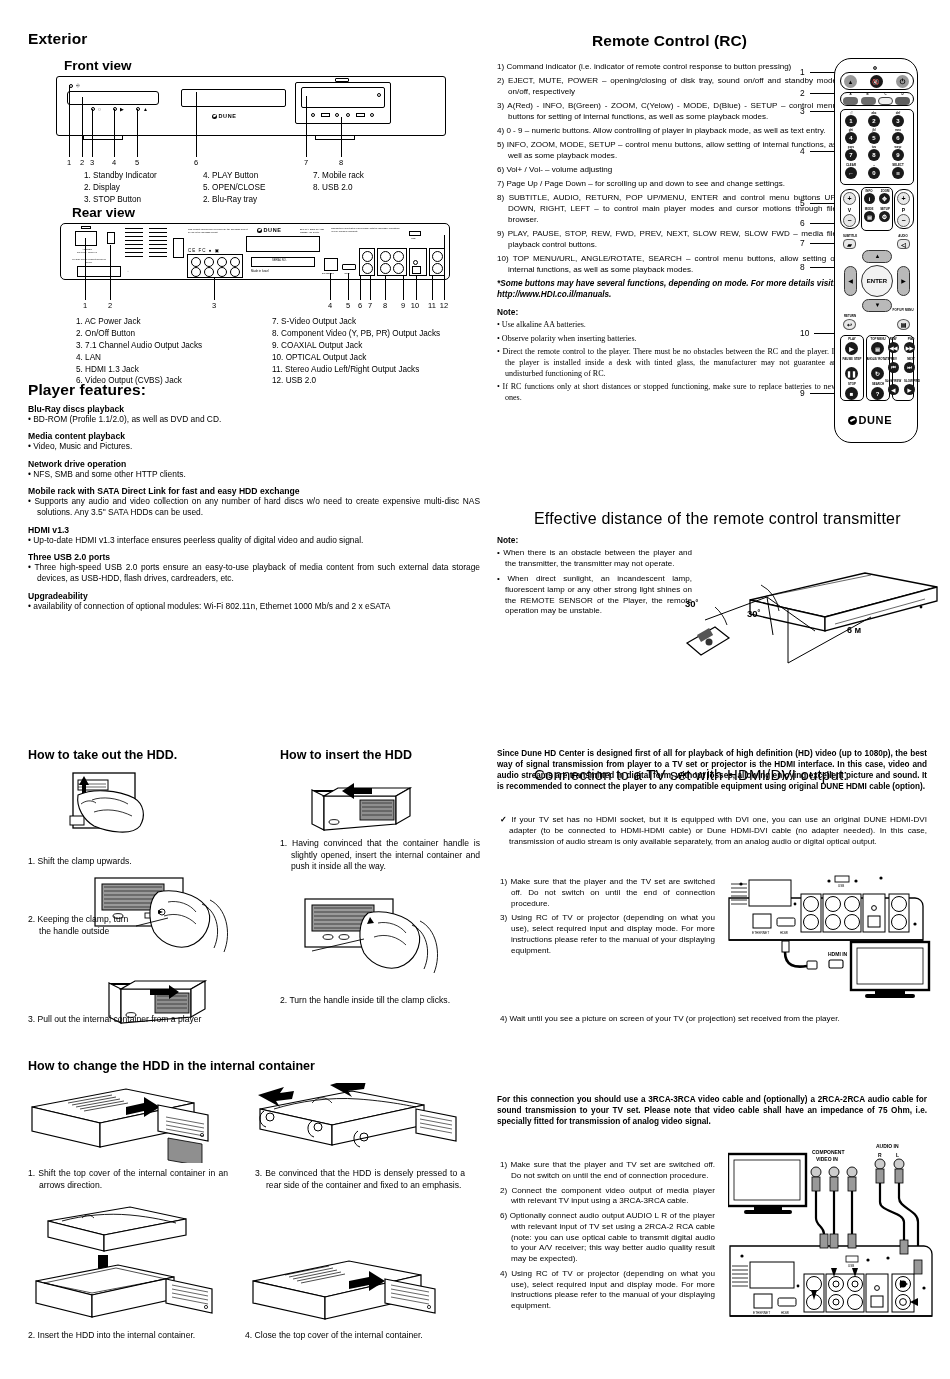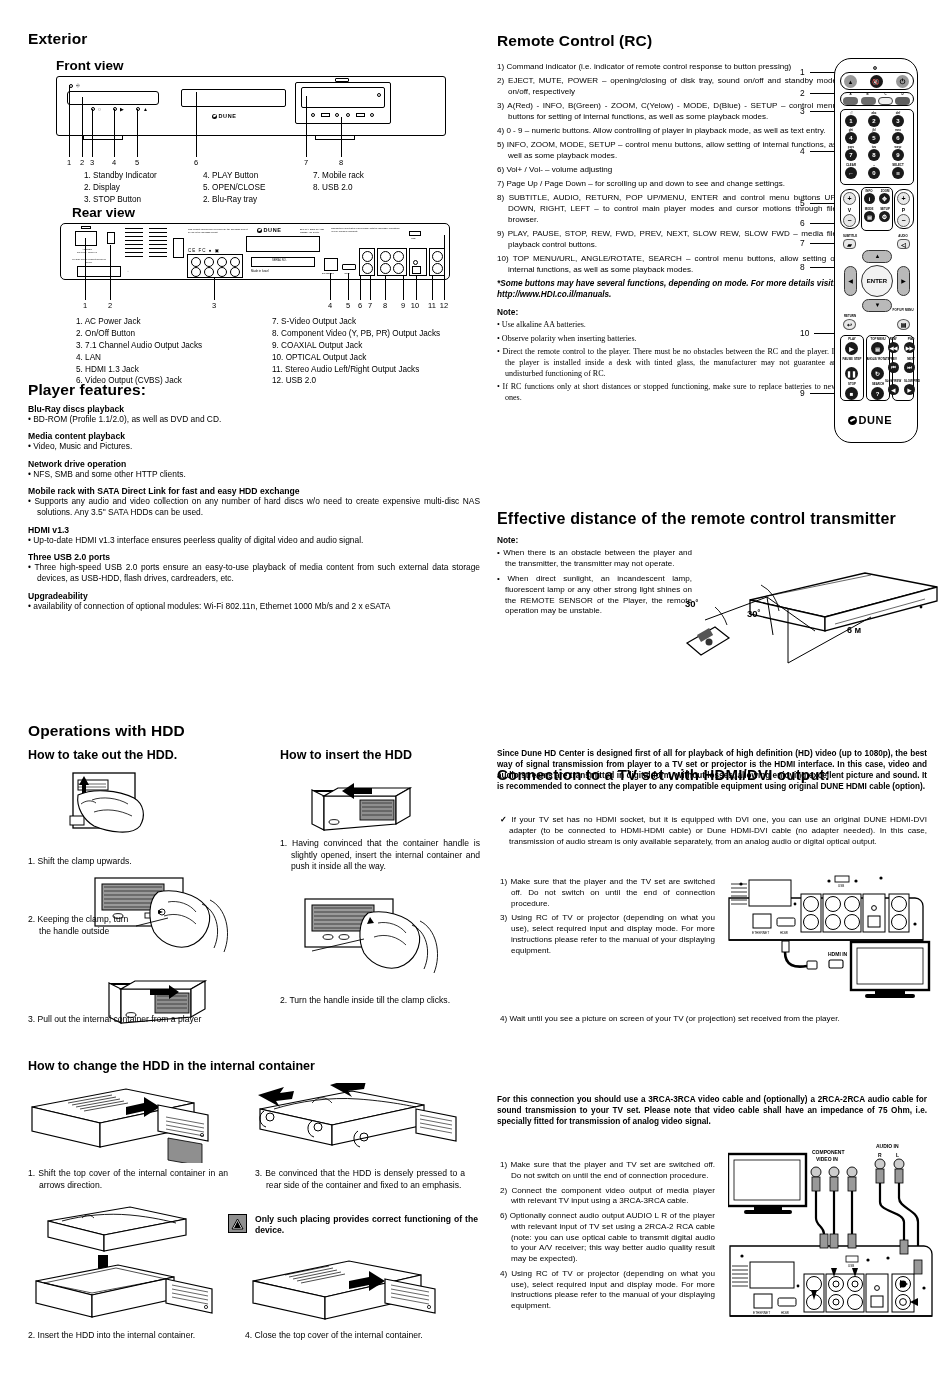--- a/index.html
+++ b/index.html
@@ -9,21 +9,21 @@
     font-family: "Liberation Sans", sans-serif;
     color: #000;
     position: relative;
     overflow: hidden;
   }
   .page { position: relative; width: 950px; height: 1379px; }
 
   
   h1.sect { font-size: 15.5px; font-weight: bold; letter-spacing: .1px; }
   h2.sub  { font-size: 13.5px; font-weight: bold; }
-  h2.big  { font-size: 16px; font-weight: bold; letter-spacing: .2px; }
+  h2.big  { font-size: 16px; font-weight: normal; letter-spacing: .2px; margin-left: 37px; }
   .body   { font-size: 8.1px; line-height: 1.33; text-align: justify; }
 
   
   .colL { position: absolute; left: 28px; width: 452px; }
   .colR { position: absolute; left: 497px; width: 430px; }
   .device {
     border: 1.3px solid #000; border-radius: 3px;
     background: #fff; position: relative;
   }
   .fv { height: 60px; }
@@ -100,21 +100,21 @@
 </head>
 <body>
 
 <div class="page">
 
   <div class="colL" style="top:30px;">
     <h1 class="sect">Exterior</h1>
   </div>
 
   <div class="colL" style="top:58px;">
-    <h2 class="sub" style="margin-left:28px;">Front view</h2>
+    <h2 class="sub" style="margin-left:36px;">Front view</h2>
   </div>
 
   <div class="colL" style="top:76px; left:56px; width:390px;">
     <div class="device fv">
 
       <div class="led" style="left:12px; top:7px;"></div>
       <div class="glyph" style="left:19px; top:5px;">⎆</div>
 
       <div class="disp" style="left:10px; top:14px; width:92px; height:14px;"></div>
 
@@ -342,21 +342,21 @@
       <div class="feat-b">• <span>Supports any audio and video collection on any number of hard discs w/o need to create expensive multi-disc NAS solutions. Any 3.5" SATA HDDs can be used.</span></div>
       <div class="feat-h">HDMI v1.3</div>
       <div class="feat-b">• <span>Up-to-date HDMI v1.3 interface ensures peerless quality of digital video and audio signal.</span></div>
       <div class="feat-h">Three USB 2.0 ports</div>
       <div class="feat-b">• <span>Three high-speed USB 2.0 ports ensure an easy-to-use playback of media content from such external data storage devices, as USB-HDD, flash drives, cardreaders, etc.</span></div>
       <div class="feat-h">Upgradeability</div>
       <div class="feat-b">• <span>availability of connection of optional modules: Wi-Fi 802.11n, Ethernet 1000 Mb/s and 2 x eSATA</span></div>
     </div>
   </div>
 
-  <div class="colR" style="top:32px; width:345px;">
+  <div class="colR" style="top:32px; width:345px;text-align:center;">
     <h1 class="sect">Remote Control (RC)</h1>
   </div>
 
   <div class="colR" style="top:62px; width:340px;">
     <div class="rc-item">1) Command indicator (i.e. indicator of remote control response to button pressing)</div>
     <div class="rc-item">2) EJECT, MUTE, POWER – opening/closing of disk tray, sound on/off and standby mode on/off, respectively</div>
     <div class="rc-item">3) A(Red) - INFO, B(Green) - ZOOM, C(Yelow) - MODE, D(Blue) - SETUP – control menu buttons for setting of  internal functions, as well as some playback modes.</div>
     <div class="rc-item">4) 0 - 9 – numeric buttons. Allow controlling of player in playback mode, as well as text entry.</div>
     <div class="rc-item">5) INFO, ZOOM, MODE, SETUP – control menu buttons, allow setting of internal functions, as well as some playback modes.</div>
     <div class="rc-item">6) Vol+ / Vol- – volume adjusting</div>
@@ -550,23 +550,20 @@
 
       <polygon points="12,98 40,82 54,93 26,110" fill="#fff" stroke="#000" stroke-width="1.2"></polygon>
       <rect x="22" y="90" width="14" height="8" fill="#555" transform="rotate(-30 22 90)"></rect>
       <circle cx="34" cy="97" r="3.5" fill="#333"></circle>
     </svg>
     <div style="position:absolute; left:10px; top:53px; font-size:9.5px; font-weight:bold;">30˚</div>
     <div style="position:absolute; left:72px; top:63px; font-size:9.5px; font-weight:bold;">30˚</div>
     <div style="position:absolute; left:172px; top:80px; font-size:9px; font-weight:bold;">6 м</div>
   </div>
 
-  <div class="colL" style="top:722px; width:460px;">
-    <h1 class="sect">Operations with HDD</h1>
-  </div>
 
   <div class="colL" style="top:748px; width:225px;">
     <h2 class="sub" style="font-size:12.5px;">How to take out the HDD.</h2>
   </div>
   <div style="position:absolute; left:280px; top:748px; width:220px;">
     <h2 class="sub" style="font-size:12.5px;">How to insert the HDD</h2>
   </div>
 
   <div style="position:absolute; left:48px; top:770px; width:180px; height:85px;">
     <svg width="180" height="85" viewBox="0 0 180 85">
@@ -726,29 +723,20 @@
       <circle cx="124" cy="54" r="4" fill="none" stroke="#000" stroke-width="1"></circle>
       <path d="M118,48 A 9 9 0 0 0 120,64" fill="none" stroke="#000" stroke-width="1"></path>
       <polygon points="176,26 216,34 216,58 176,50" fill="#fff" stroke="#000" stroke-width="1.2"></polygon>
       <path d="M180,32 l32,6 M180,36 l32,6 M180,40 l32,6 M180,44 l32,6" stroke="#000" stroke-width=".6"></path>
     </svg>
   </div>
   <div style="position:absolute; left:255px; top:1168px; width:210px;">
     <div class="hd-cap just">3. Be convinced that the HDD is densely pressed to a rear side of the container and fixed to an emphasis.</div>
   </div>
 
-  <div style="position:absolute; left:228px; top:1214px; width:250px; display:flex; gap:8px; align-items:flex-start;">
-    <div class="warnbox">
-      <svg width="13" height="12" viewBox="0 0 13 12">
-          <polygon points="6.5,1 12,11 1,11" fill="#fff" stroke="#000" stroke-width="1"></polygon>
-          <polygon points="6.5,3 10,10 3,10" fill="#000"></polygon>
-        </svg>
-    </div>
-    <div style="font-size:8.6px; font-weight:bold; line-height:1.32; text-align:justify; flex:1;">Only such placing provides correct functioning of the device.</div>
-  </div>
 
   <div style="position:absolute; left:245px; top:1255px; width:225px; height:80px;">
     <svg width="225" height="80" viewBox="0 0 225 80">
       <polygon points="8,26 104,6 176,20 80,42" fill="#fff" stroke="#000" stroke-width="1.2"></polygon>
       <polygon points="8,26 8,48 80,64 80,42" fill="#fff" stroke="#000" stroke-width="1.2"></polygon>
       <polygon points="80,42 176,20 176,42 80,64" fill="#fff" stroke="#000" stroke-width="1.2"></polygon>
       <path d="M40,20 l44,-9 M44,22 l44,-9 M48,24 l44,-9 M52,26 l44,-9 M56,28 l44,-9" stroke="#000" stroke-width=".7"></path>
       <polygon points="104,26 124,22 124,16 140,26 124,36 124,30 104,34" fill="#000"></polygon>
       <polygon points="140,24 190,34 190,58 140,48" fill="#fff" stroke="#000" stroke-width="1.2"></polygon>
       <path d="M146,30 l38,7 M146,34 l38,7 M146,38 l38,7 M146,42 l38,7" stroke="#000" stroke-width=".6"></path>

